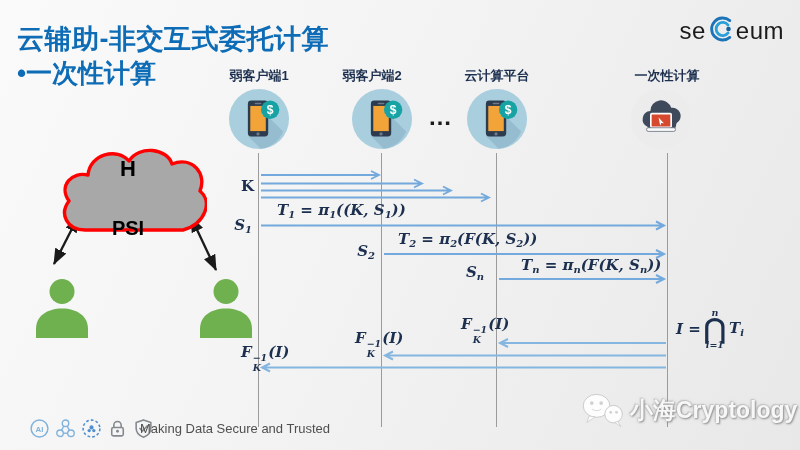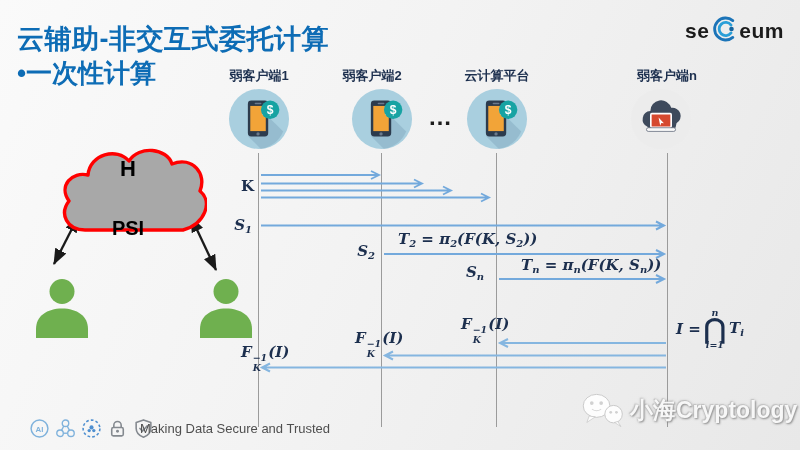--- a/index.html
+++ b/index.html
@@ -8,21 +8,21 @@
     position:relative; width:800px; height:450px; overflow:hidden;
     background:linear-gradient(115deg,#fafafa 0%,#f3f3f3 45%,#e8e8e8 100%);
     font-family:"Liberation Sans","DejaVu Sans",sans-serif;
   }
   .abs { position:absolute; }
   
   #title1 { left:17px; top:21px; font-size:27px; font-weight:bold; color:#0d6cb5; letter-spacing:0.5px; z-index:4;}
   #title2 { left:17px; top:56px; font-size:26px; font-weight:bold; color:#0d6cb5; z-index:4;}
   
   #logo { top:14px; right:16px; display:flex; align-items:center; z-index:4; }
-  #logo .lg-txt { font-size:21px; font-weight:bold; color:#1b1b1b; letter-spacing:0.5px; }
+  #logo .lg-txt { font-size:24px; font-weight:normal; color:#1b1b1b; letter-spacing:0.5px; }
   
   .actor-h { top:67px; transform:translateX(-50%); font-size:13px; font-weight:bold; color:#1c2f4e; white-space:nowrap; z-index:2; }
   .actor-ic { top:88px; z-index:2; }
   #dots { left:441px; top:103px; transform:translateX(-50%); font-size:24px; font-weight:bold; color:#1b1b1b; letter-spacing:2px; z-index:2;}
   
   .lifeline { top:153px; width:1px; height:274px; background:#9b9b9b; z-index:0; }
   
   #arrows { left:0; top:0; z-index:1; }
   
   .fm { font-family:"DejaVu Serif","Liberation Serif",serif; font-style:italic; font-weight:bold;
@@ -74,21 +74,21 @@
         <path d="M25 12.5 A7.5 7.5 0 1 0 25 21.5" fill="none" stroke="#2a9fd8" stroke-width="3.2" stroke-linecap="round"></path>
         <circle cx="25.5" cy="17" r="2.6" fill="#16649f"></circle>
       </svg>
     </span>
     <span class="lg-txt">eum</span>
   </div>
 
   <div class="abs actor-h" style="left:259px">弱客户端1</div>
   <div class="abs actor-h" style="left:372px">弱客户端2</div>
   <div class="abs actor-h" style="left:497px">云计算平台</div>
-  <div class="abs actor-h" style="left:667px">弱客户端n</div>
+  <div class="abs actor-h" style="left:667px">一次性计算</div>
 
   <div class="abs actor-ic" style="left:228px">
     <svg width="62" height="62" viewBox="0 0 64 64">
       <circle cx="32" cy="32" r="31" fill="#a9cfdf"></circle>
       <path d="M26 14 L57 45 A31 31 0 0 1 34 62.9 L21 50 Z" fill="rgba(35,80,110,0.14)"></path>
       <rect x="20.5" y="13" width="21" height="37" rx="3.5" fill="#2c3b4d"></rect>
       <rect x="23" y="18.5" width="16" height="26" fill="#f2a438"></rect>
       <rect x="27.5" y="15.2" width="7" height="1.7" rx="0.8" fill="#6b7a8c"></rect>
       <circle cx="31" cy="47.4" r="1.7" fill="#6b7a8c"></circle>
       <polygon points="35,27 41,23 41,30" fill="#ffffff"></polygon>
@@ -170,20 +170,21 @@
       <line x1="191" y1="217" x2="216" y2="270" marker-start="url(#blk)" marker-end="url(#blk)"></line>
     </g>
   </svg>
 
   <div class="abs fm right" id="k-lab">K</div>
 
   <div class="abs fm right" id="s1-lab"><span>S</span><sub>1</sub></div>
   <div class="abs fm right" id="s2-lab"><span>S</span><sub>2</sub></div>
   <div class="abs fm right" id="sn-lab"><span>S</span><sub>n</sub></div>
 
+  <div class="abs fm" id="t1-lab"><span>T</span><sub>1</sub><span> = π</span><sub>1</sub><span>((K, S</span><sub>1</sub><span>))</span></div>
   <div class="abs fm" id="t2-lab"><span>T</span><sub>2</sub><span> = π</span><sub>2</sub><span>(F(K, S</span><sub>2</sub><span>))</span></div>
   <div class="abs fm" id="tn-lab"><span>T</span><sub>n</sub><span> = π</span><sub>n</sub><span>(F(K, S</span><sub>n</sub><span>))</span></div>
 
   <div class="abs fm" id="fkn-lab"><span>F</span><span class="stk">
         <span>−1</span>
         <span>K</span>
       </span><span>(I)</span></div>
   <div class="abs fm" id="fk2-lab"><span>F</span><span class="stk">
         <span>−1</span>
         <span>K</span>

